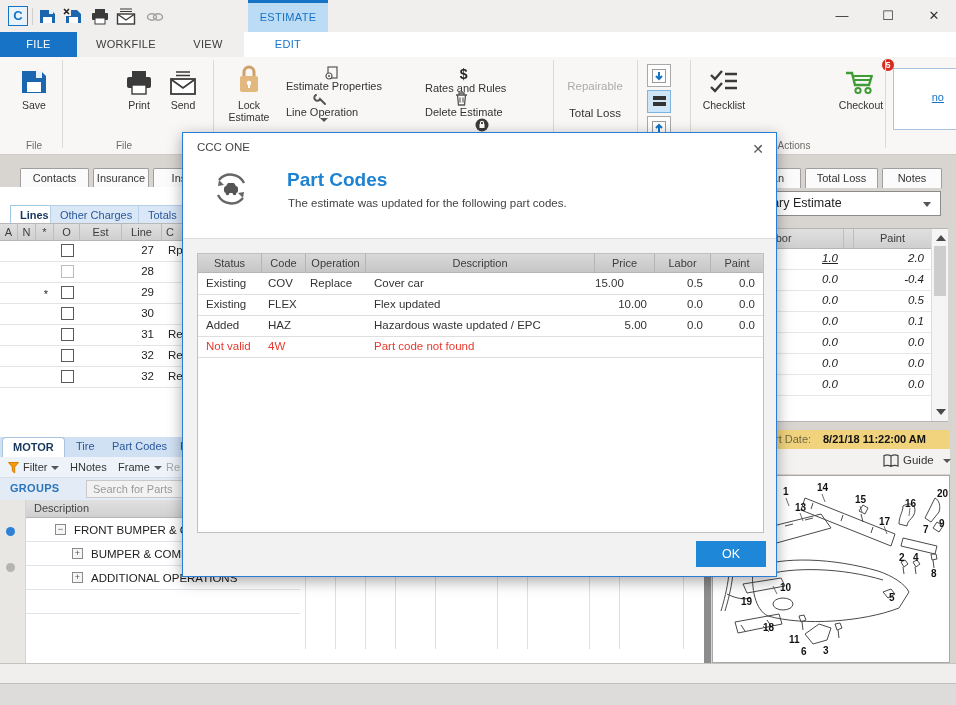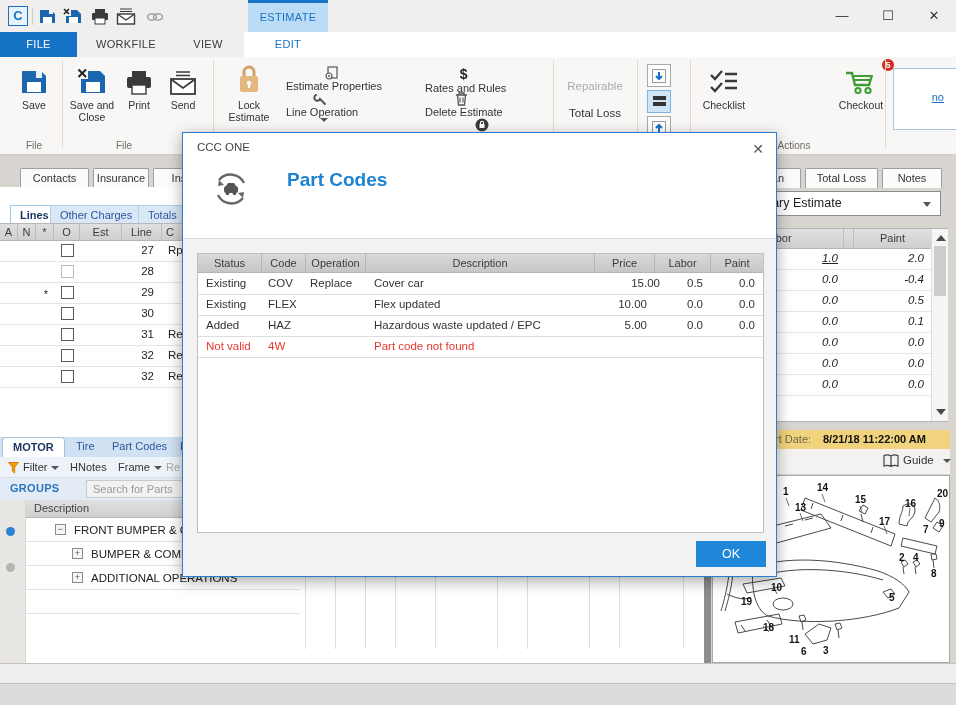--- a/index.html
+++ b/index.html
@@ -184,31 +184,20 @@
       <div class="bicon">
           <svg width="28" height="28" viewBox="0 0 28 28">
             <path d="M2,3 h19 l5,5 v17 h-24 z" fill="#1a67b0"></path>
             <rect x="7" y="14" width="14" height="10" fill="#fff"></rect>
             <rect x="16" y="3" width="6" height="7" fill="#e8f1f9"></rect>
           </svg>
         </div>
       <div>Save</div>
     </div>
     <div class="ab rdiv" style="left:62px"></div>
-    <div class="ab bigbtn" style="left:64px;width:56px">
-      <div class="bicon">
-          <svg width="30" height="28" viewBox="0 0 30 28">
-            <path d="M4,3 h19 l5,5 v17 h-24 z" fill="#1a67b0"></path>
-            <rect x="9" y="14" width="14" height="10" fill="#fff"></rect>
-            <rect x="0" y="0" width="11" height="11" fill="#f8f7f6"></rect>
-            <path d="M1.5,1.5 L9,9 M9,1.5 L1.5,9" stroke="#222" stroke-width="2"></path>
-          </svg>
-        </div>
-      <div>Save and Close</div>
-    </div>
     <div class="ab bigbtn" style="left:120px;width:38px">
       <div class="bicon">
           <svg width="28" height="26" viewBox="0 0 28 26">
             <rect x="7" y="1" width="14" height="6" fill="#3a3a3a"></rect>
             <rect x="2" y="7" width="24" height="11" rx="2" fill="#3a3a3a"></rect>
             <rect x="7" y="15" width="14" height="9" fill="#fff" stroke="#3a3a3a" stroke-width="1.4"></rect>
           </svg>
         </div>
       <div>Print</div>
     </div>
@@ -578,21 +567,21 @@
     <span class="dnum" style="left:82px;top:26px">13</span>
     <span class="dnum" style="left:192px;top:22px">16</span>
     <span class="dnum" style="left:166px;top:40px">17</span>
     <span class="dnum" style="left:224px;top:12px">20</span>
     <span class="dnum" style="left:210px;top:48px">7</span>
     <span class="dnum" style="left:226px;top:42px">9</span>
     <span class="dnum" style="left:186px;top:76px">2</span>
     <span class="dnum" style="left:200px;top:76px">4</span>
     <span class="dnum" style="left:218px;top:92px">8</span>
     <span class="dnum" style="left:176px;top:116px">5</span>
-    <span class="dnum" style="left:58px;top:106px">10</span>
+    <span class="dnum" style="left:67px;top:106px">10</span>
     <span class="dnum" style="left:28px;top:120px">19</span>
     <span class="dnum" style="left:50px;top:146px">18</span>
     <span class="dnum" style="left:76px;top:158px">11</span>
     <span class="dnum" style="left:88px;top:170px">6</span>
     <span class="dnum" style="left:110px;top:169px">3</span>
   </div>
 
   <div class="ab lowband"></div>
   <div class="ab statusbar"></div>
 
@@ -606,37 +595,38 @@
           <path d="M8,11 l-1,6 l6,-1" fill="#666" stroke="none"></path>
           <path d="M7,26 A15,15 0 0 0 32,29" fill="none" stroke="#666" stroke-width="2.4"></path>
           <path d="M32,29 l1,-6 l-6,1" fill="#666" stroke="none"></path>
           <rect x="13" y="17" width="14" height="7" rx="2.5" fill="#555"></rect>
           <path d="M15,17 l2,-3 h6 l2,3" fill="#555"></path>
           <circle cx="16.5" cy="24.5" r="1.8" fill="#555"></circle>
             <circle cx="23.5" cy="24.5" r="1.8" fill="#555"></circle>
         </svg>
       </div>
       <div class="ab mheading">Part Codes</div>
+      <div class="ab msub">The estimate was updated for the following part codes.</div>
     </div>
 
     <div class="ab mtable">
       <div class="ab mth" style="left:0;width:64px">Status</div>
       <div class="ab mth" style="left:64px;width:44px">Code</div>
       <div class="ab mth" style="left:108px;width:60px">Operation</div>
       <div class="ab mth" style="left:168px;width:229px">Description</div>
       <div class="ab mth" style="left:397px;width:60px">Price</div>
       <div class="ab mth" style="left:457px;width:56px">Labor</div>
       <div class="ab mth" style="left:513px;width:52px;border-right:none">Paint</div>
 
       <div class="ab mtr" style="top:20px">
         <span class="mtd" style="left:8px">Existing</span>
         <span class="mtd" style="left:70px">COV</span>
         <span class="mtd" style="left:112px">Replace</span>
         <span class="mtd" style="left:176px">Cover car</span>
-        <span class="mtd" style="left:410px;width:52px;text-align:right">15.00</span>
+        <span class="mtd" style="left:397px;width:52px;">15.00</span>
         <span class="mtd" style="left:457px;width:48px;text-align:right">0.5</span>
         <span class="mtd" style="left:513px;width:44px;text-align:right">0.0</span>
       </div>
       <div class="ab mtr" style="top:41px">
         <span class="mtd" style="left:8px">Existing</span>
         <span class="mtd" style="left:70px">FLEX</span>
         <span class="mtd" style="left:112px"></span>
         <span class="mtd" style="left:176px">Flex updated</span>
         <span class="mtd" style="left:397px;width:52px;text-align:right">10.00</span>
         <span class="mtd" style="left:457px;width:48px;text-align:right">0.0</span>

